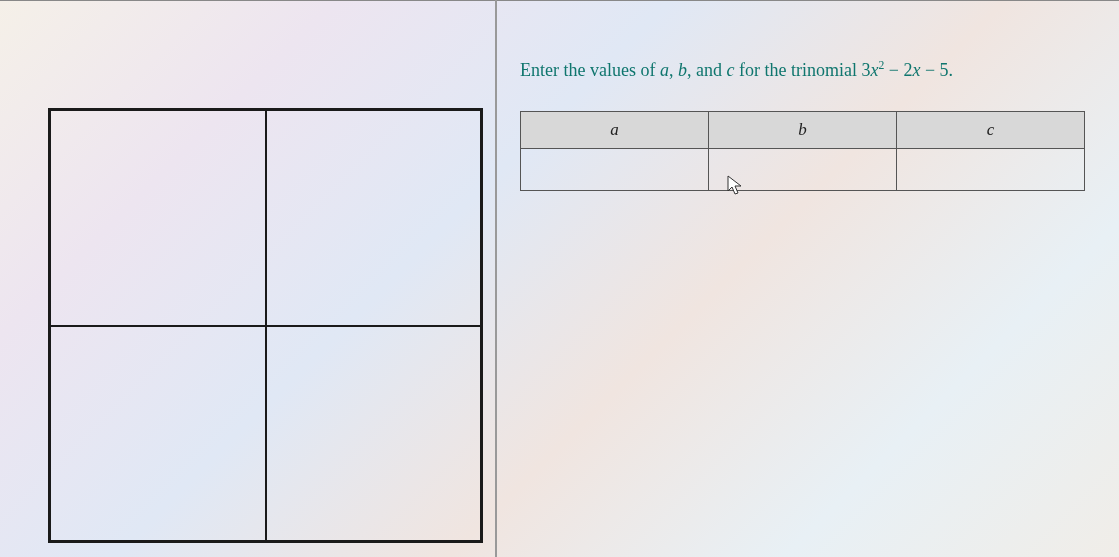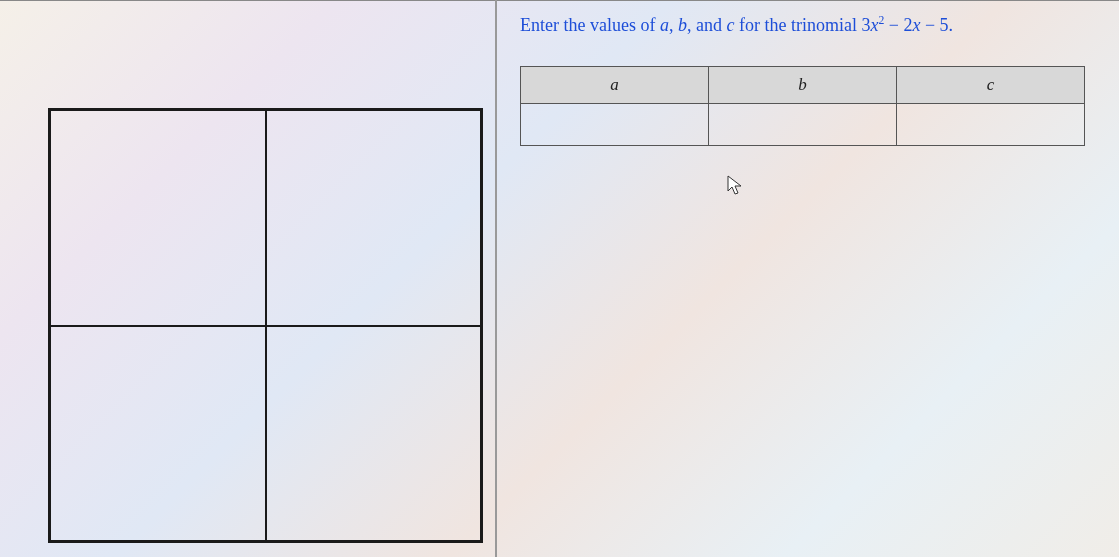--- a/index.html
+++ b/index.html
@@ -55,23 +55,24 @@
       background: transparent;
     }
     .right-panel {
       position: absolute;
       left: 520px;
       top: 14px;
       width: 580px;
     }
     .prompt {
       font-size: 18px;
-      color: #1d4ed8;
+      color: #0f766e;
       font-family: Georgia, serif;
       margin-bottom: 30px;
+      margin-top: 45px;
     }
     .prompt .it { font-style: italic; }
     .prompt sup { font-size: 0.65em; vertical-align: super; }
     .answer-table {
       border-collapse: collapse;
       width: 565px;
       table-layout: fixed;
     }
     .answer-table th {
       border: 1px solid #555;

